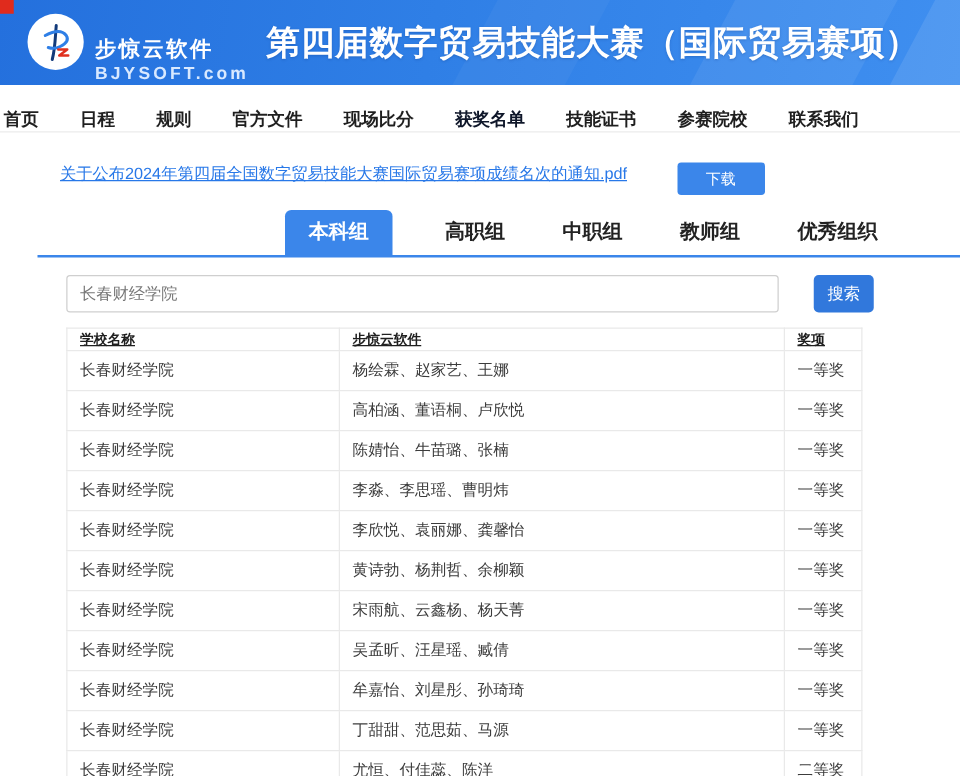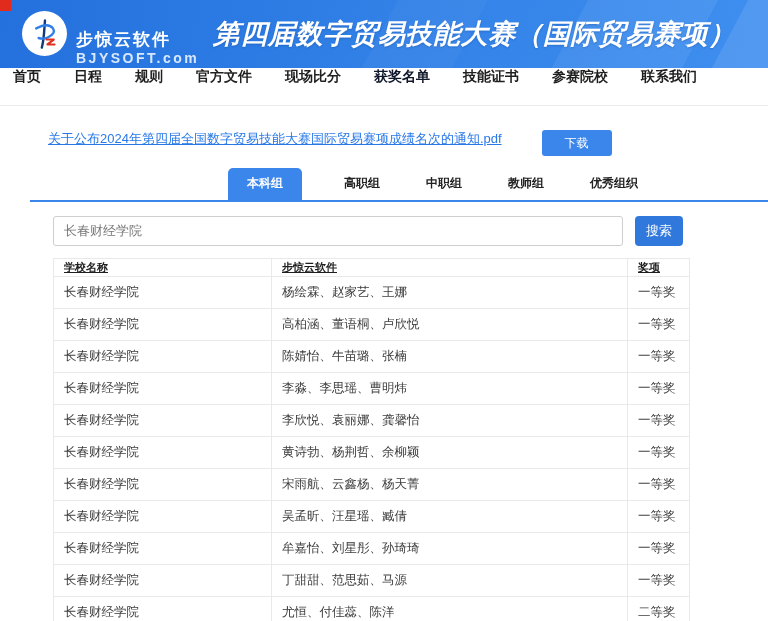--- a/index.html
+++ b/index.html
@@ -24,61 +24,61 @@
   .logo-circle {
     width: 45px; height: 45px; border-radius: 50%; background: #ffffff;
     display: flex; align-items: center; justify-content: center; flex: 0 0 auto;
   }
   .logo-text { margin-left: 9px; }
   .logo-cn { color: #ffffff; font-size: 17px; font-weight: bold; letter-spacing: 2px; line-height: 1.15; margin-top: 28px; }
   .logo-en { color: #d8e9ff; font-size: 14px; font-weight: bold; letter-spacing: 2.5px; }
 
   .header-title {
     position: absolute; left: 213px; top: 50%; transform: translateY(-50%);
-    color: #ffffff; font-size: 27px; font-weight: bold; font-style: italic;
+    color: #ffffff; font-size: 27px; font-weight: bold; 
     white-space: nowrap; z-index: 2; letter-spacing: 0.5px;
     text-shadow: 0 1px 2px rgba(0,40,110,0.25);
   }
 
   
   .nav {
     height: 38px; background: #ffffff; border-bottom: 1px solid #ececec;
-    display: flex; align-items: flex-start; padding-left: 13px; gap: 33px;
+    display: flex; align-items: flex-end; padding-left: 3px; gap: 33px;
   }
   .nav-item { font-size: 14px; font-weight: bold; color: #1f1f1f; cursor: pointer; white-space: nowrap; }
   .nav-item.active { color: #0f172a; font-family: Liberation Serif, serif; }
 
   
   .notice-row { margin: 24px 50px 0 48px; display: flex; align-items: flex-start; }
   .notice-link { color: #2878e8; font-size: 13px; text-decoration: underline; cursor: pointer; }
   .download-btn {
     margin-left: 40px; width: 70px; height: 26px; background: #3b86ea; color: #fff;
     border: none; border-radius: 3px; font-size: 12px; cursor: pointer;
     display: flex; align-items: center; justify-content: center;
   }
 
   
   .tabs-row {
     margin: 12px 0 0 30px; border-bottom: 2px solid #3b86ea;
     display: flex; align-items: flex-end; padding-left: 198px; gap: 38px;
   }
-  .tab { font-size: 12px; font-weight: bold; color: #222; padding: 7px 4px 8px; cursor: pointer; white-space: nowrap; }
+  .tab { font-size: 16px; font-weight: bold; color: #222; padding: 7px 4px 8px; cursor: pointer; white-space: nowrap; }
   .tab.active {
     background: #3b86ea; color: #fff; border-radius: 5px 5px 0 0; padding: 7px 19px 8px;
   }
 
   
   .search-row { margin: 14px 53px 0 53px; display: flex; align-items: center; }
   .search-input {
     flex: 0 0 570px; width: 570px; height: 30px; border: 1px solid #cfcfcf; border-radius: 3px;
     padding: 0 10px; font-size: 13px; color: #777; outline: none;
     font-family: "Liberation Sans", "DejaVu Sans", sans-serif;
   }
   .search-btn {
-    margin-left: 12px; width: 48px; height: 30px; background: #3178dc; color: #fff;
+    margin-left: 28px; width: 48px; height: 30px; background: #3178dc; color: #fff;
     border: none; border-radius: 4px; font-size: 13px; cursor: pointer;
   }
 
   
   .award-table { margin: 12px 53px 0 53px; width: 636px; border-collapse: collapse; table-layout: fixed; }
   .award-table th, .award-table td {
     border: 1px solid #e9e9e9; text-align: left; padding: 7px 10px;
     font-size: 12.5px; color: #3c3c3c; white-space: nowrap; overflow: hidden;
   }
   .award-table th { font-weight: bold; color: #1f1f1f; font-size: 11px; padding: 1px 10px; background: #ffffff; text-decoration: underline; }

